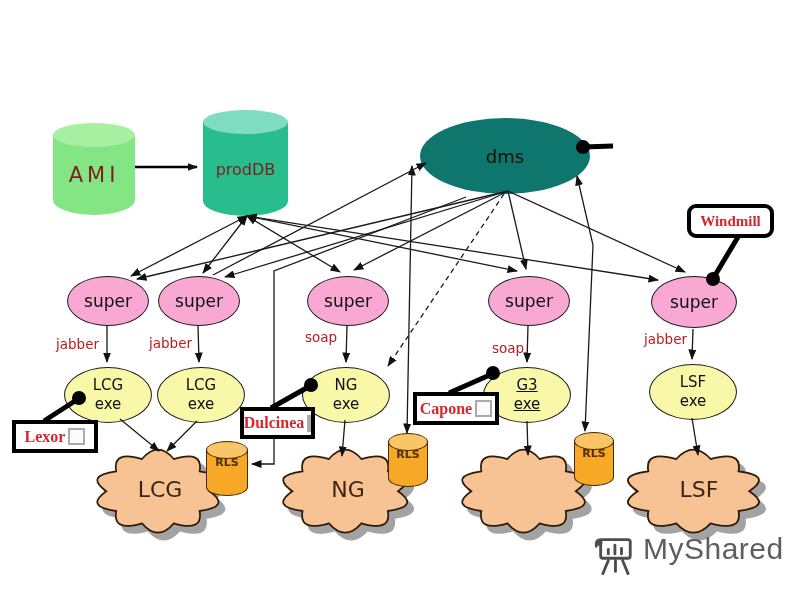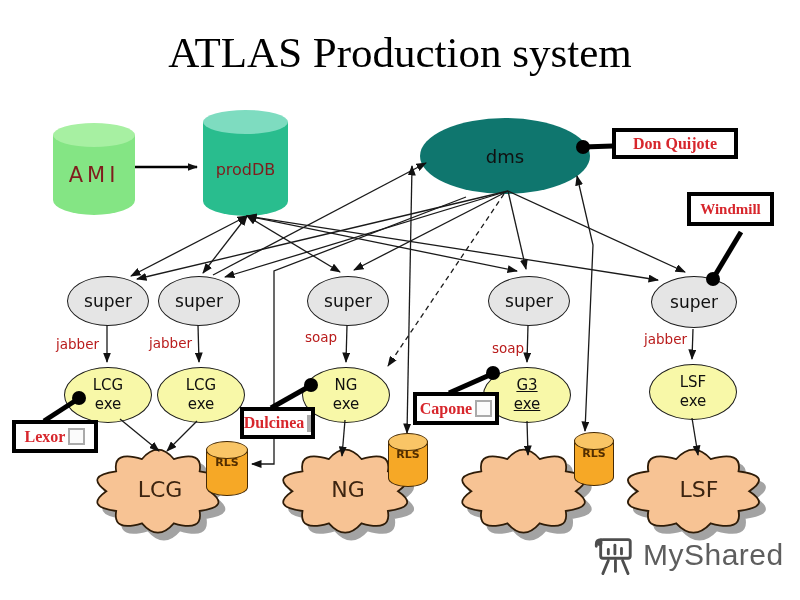--- a/index.html
+++ b/index.html
@@ -9,21 +9,21 @@
          font-family:"Liberation Serif",serif;font-size:43px;color:#000;z-index:2;}
   
   .cyl{position:absolute;border-radius:0 0 50% 50% / 0 0 15px 15px;z-index:1;}
   .cyl::before{content:"";position:absolute;left:0;top:-12px;width:100%;height:24px;
          border-radius:50%;background:var(--top);}
   .cyl .clab{position:absolute;left:0;top:0;width:100%;height:100%;display:flex;
          align-items:center;justify-content:center;color:#7f1d1d;}
   
   .ell{position:absolute;border-radius:50%;display:flex;flex-direction:column;
          align-items:center;justify-content:center;z-index:1;color:#101010;}
-  .super{background:#e5e5e5;border:1.4px solid #1c1c1c;font-size:17px;}
+  .super{background:#f9a8d4;border:1.4px solid #1c1c1c;font-size:17px;}
   .exe{background:#f8f8a8;border:1.4px solid #1c1c1c;font-size:15px;line-height:1.25;}
   .dms{background:#0f766e;font-size:18px;}
   
   .proto{position:absolute;font-size:13.5px;color:#b91c1c;z-index:2;}
   
   .cloudlab{position:absolute;width:90px;text-align:center;font-size:22px;
          color:#3c2410;z-index:4;}
   
   .rls{position:absolute;background:#f6a826;border:1.5px solid #452a05;border-top:none;
          border-radius:0 0 50% 50% / 0 0 9px 9px;z-index:4;box-sizing:border-box;}
@@ -34,30 +34,29 @@
   
   .callout{position:absolute;background:#fff;border:4px solid #000;z-index:5;
          display:flex;align-items:center;justify-content:center;box-sizing:border-box;
          font-family:"Liberation Serif",serif;font-weight:bold;color:#d7262c;}
   .cbx{display:inline-block;width:13px;height:13px;border:2px solid #aaa;
          background:#fbfbfb;margin-left:3px;}
   
   .overlay{position:absolute;left:0;top:0;z-index:3;pointer-events:none;}
   .cloudsvg{position:absolute;left:0;top:0;z-index:1;}
   
-  .watermark{position:absolute;left:594px;top:532px;display:flex;align-items:center;
+  .watermark{position:absolute;left:594px;top:532px;display:flex;
          gap:5px;z-index:6;font-family:"Liberation Sans",sans-serif;}
   .watermark .wtext{font-size:30px;color:#5e5e5e;letter-spacing:0.5px;}
 </style>
 </head>
 <body>
 
 <div class="stage">
 
-  <div class="title">ATLAS Production system</div>
 
   <svg class="cloudsvg" width="800" height="600" viewBox="0 0 800 600">
     <defs>
       <path id="cloudshape" d="M125,44 Q150.6,61.6 113.5,66.3 Q117.9,90.1 83.5,80.1 Q65,101 46.5,80.1
         Q12.1,90.1 16.5,66.3 Q-20.6,61.6 5,44 Q-20.6,26.4 16.5,21.7 Q12.1,-2.1 46.5,7.9
         Q65,-13 83.5,7.9 Q117.9,-2.1 113.5,21.7 Q150.6,26.4 125,44 Z"></path>
     </defs>
     <g fill="#f7c394" stroke="#2e1c08" stroke-width="2" style="filter:drop-shadow(6px 7px 0 #a3a3a3);">
       <use href="#cloudshape" transform="translate(102,452) scale(0.86,0.89)"></use>
       <use href="#cloudshape" transform="translate(288,452) scale(0.88,0.89)"></use>
@@ -185,24 +184,21 @@
     </g>
     <g fill="#000">
       <circle cx="583" cy="147" r="7"></circle>
       <circle cx="713" cy="279" r="7"></circle>
       <circle cx="79" cy="398" r="7"></circle>
       <circle cx="311" cy="385" r="7"></circle>
       <circle cx="493" cy="373" r="7"></circle>
     </g>
   </svg>
 
-  <div class="callout" style="left:612px;top:128px;width:126px;height:31px;font-size:16px;">
-    <span>Don Quijote</span>
-  </div>
-  <div class="callout" style="left:687px;top:192px;width:87px;height:34px;font-size:15px;">
+  <div class="callout" style="left:687px;top:204px;width:87px;height:34px;font-size:15px;border-radius:9px;">
     <span>Windmill</span>
   </div>
   <div class="callout" style="left:12px;top:420px;width:86px;height:33px;font-size:16px;">
     <span>Lexor</span>
     <span class="cbx"></span>
   </div>
   <div class="callout" style="left:240px;top:407px;width:75px;height:32px;font-size:16px;">
     <span>Dulcinea</span>
     <span class="cbx"></span>
   </div>

